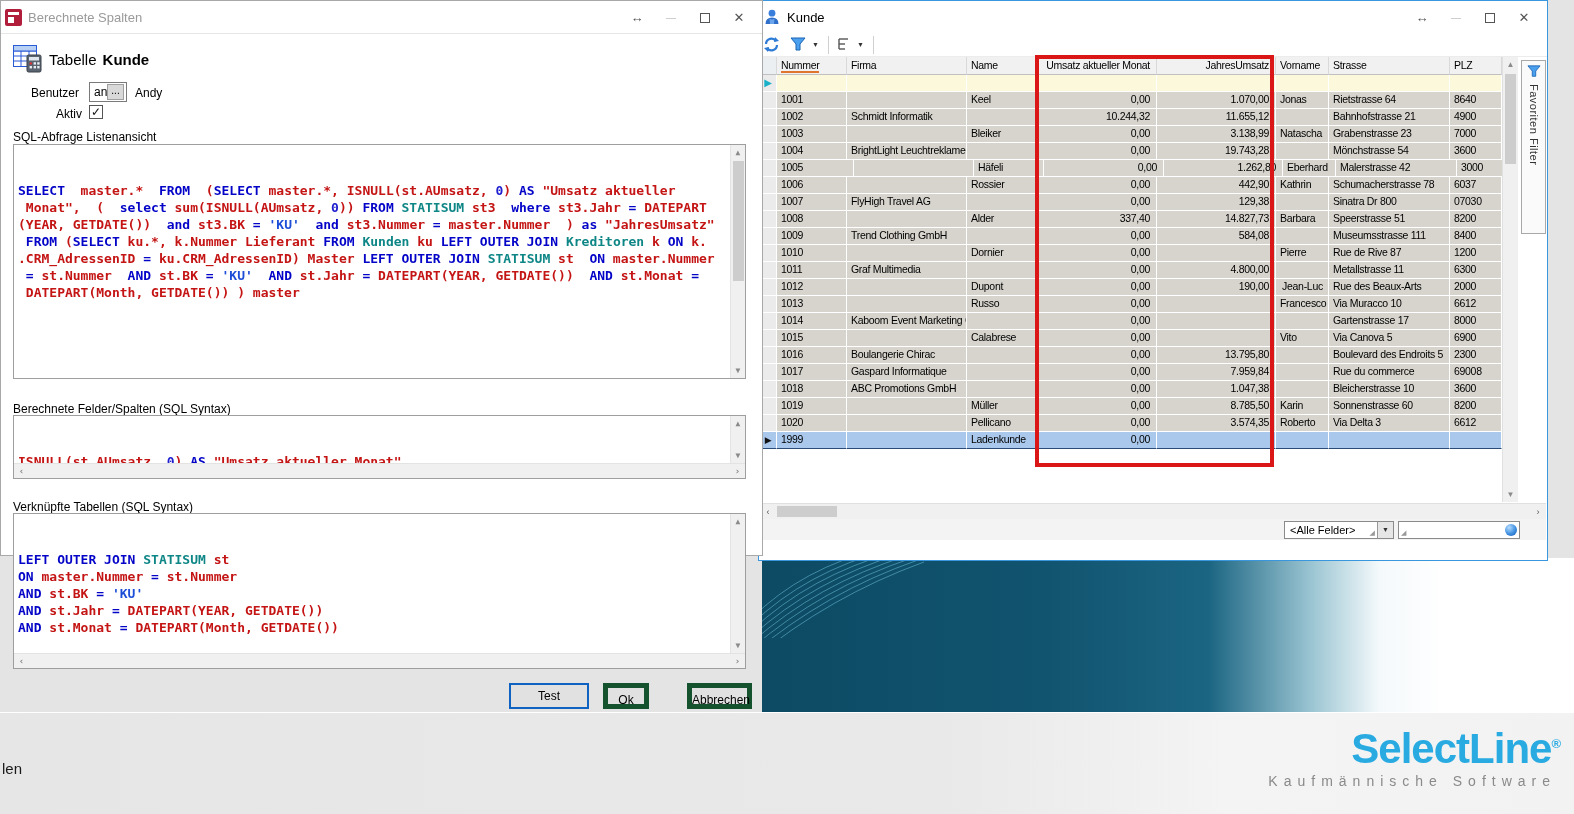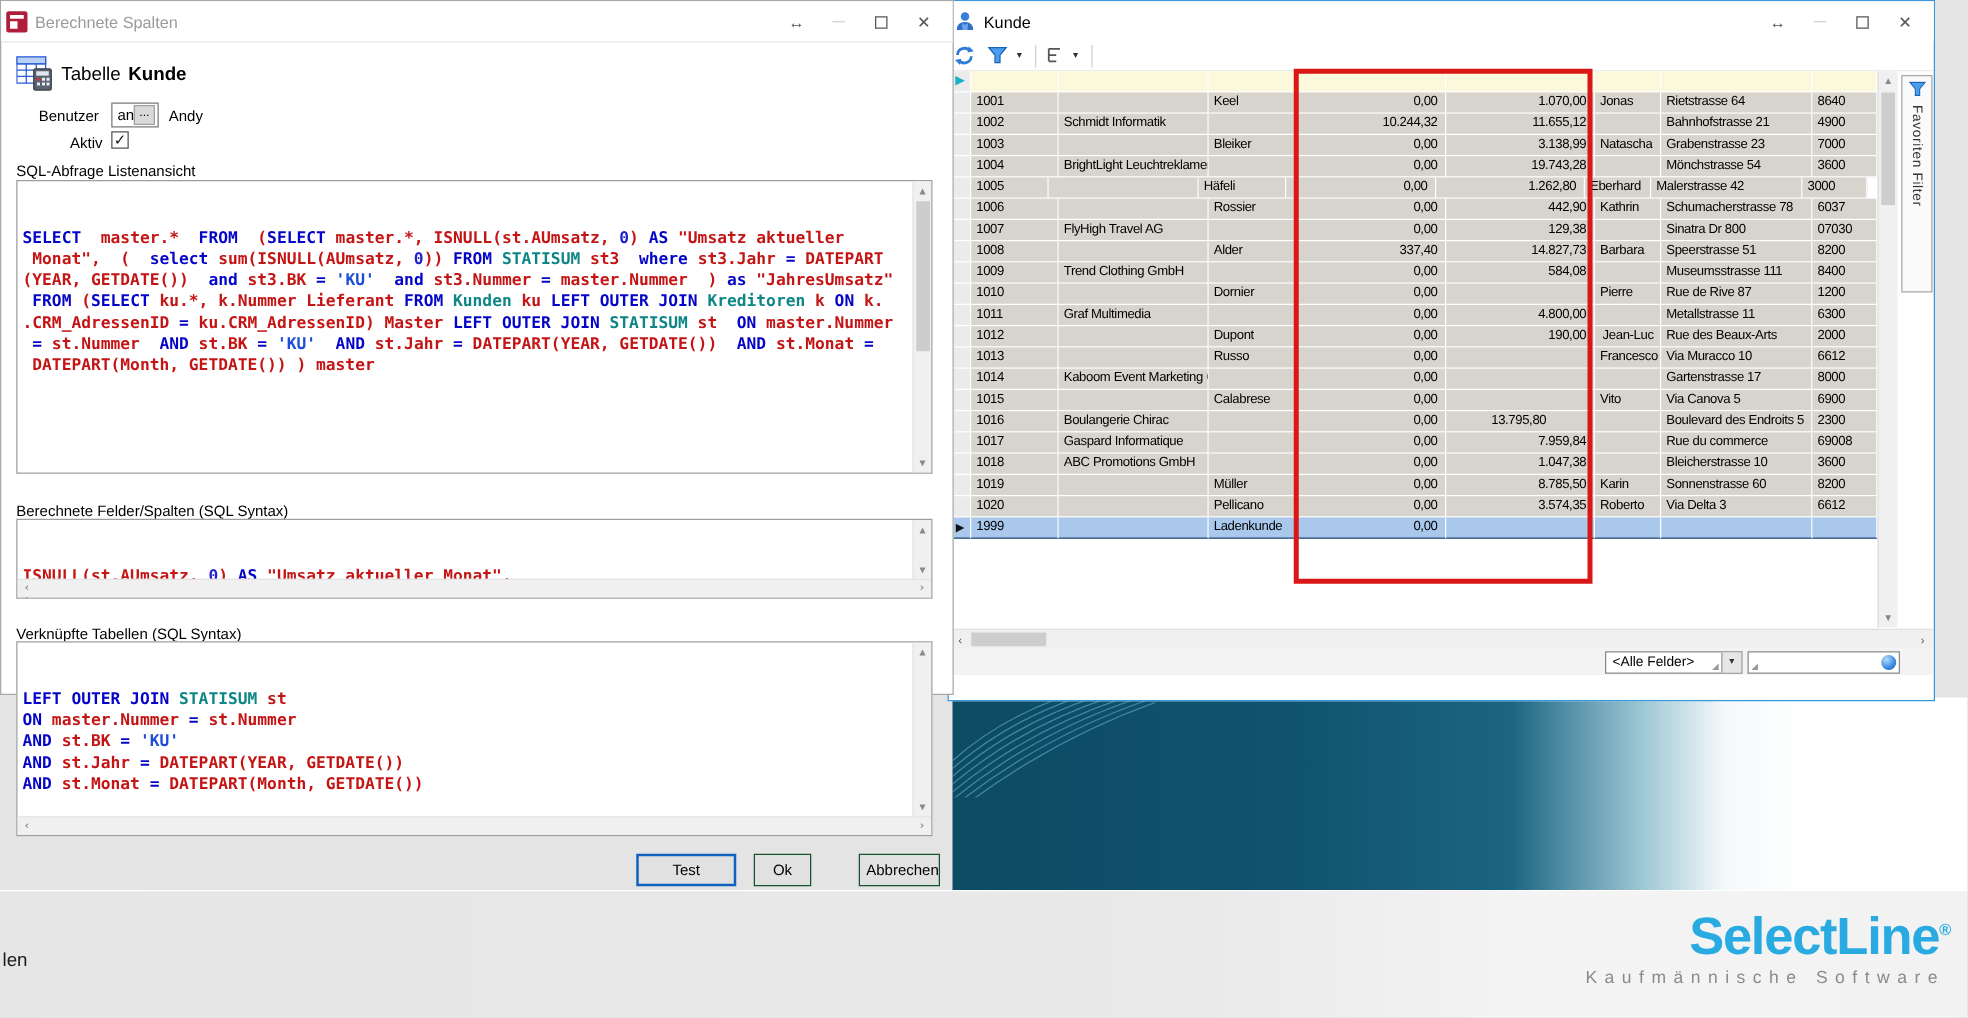--- a/index.html
+++ b/index.html
@@ -56,21 +56,21 @@
 
   
   .vsb { position:absolute; right:0; top:0; bottom:0; width:15px; background:#f0f0f0; border-left:1px solid #e3e3e3; }
   .vsb .up, .vsb .dn { position:absolute; left:0; width:100%; height:15px; color:#8a8a8a; font-size:8px; text-align:center; line-height:15px; }
   .vsb .up { top:0; } .vsb .dn { bottom:0; }
   .vsb .thumb { position:absolute; left:2px; width:11px; background:#cdcdcd; }
   .hsb { position:absolute; left:0; right:0; bottom:0; height:15px; background:#f0f0f0; border-top:1px solid #e3e3e3; }
   .hsb .lt, .hsb .rt { position:absolute; top:0; width:15px; height:100%; color:#8a8a8a; font-size:9px; text-align:center; line-height:15px; }
   .hsb .lt { left:0; } .hsb .rt { right:0; }
 
-  .btn { position:absolute; top:682px; height:26px; background:#e1e1e1; border:1px solid #14532d; font-size:12px; text-align:center; line-height:24px; }
+  .btn { position:absolute; top:682px; height:26px; background:#e1e1e1; border:5px solid #14532d; font-size:12px; text-align:center; line-height:24px; }
   .btn-test { left:508px; width:80px; border:2px solid #0f62c0; line-height:22px; }
   .btn-ok { left:602px; width:46px; }
   .btn-cancel { left:686px; width:65px;text-align:right; }
 
   
   .kwin { position:absolute; left:758px; top:0; width:790px; height:561px; background:#ffffff; border:1px solid #3a96dd; z-index:3; }
   .kwin .titlebar { height:32px; }
   .toolbar { height:24px; display:flex; align-items:center; padding-left:4px; gap:4px; border-bottom:1px solid #ececec; }
   .tool-sep { width:1px; height:18px; background:#d0d0d0; margin:0 3px; }
   .caret { font-size:7px; color:#333; padding:0 2px; }
@@ -182,20 +182,31 @@
           <path d="M3,2 L3,12"></path>
           <path d="M3,7 L9,7"></path>
           <path d="M3,12 L9,12"></path>
       </g>
     </svg>
     <span class="caret">▼</span>
     <div class="tool-sep"></div>
   </div>
 
   <div class="grid" id="grid">
+      <div class="grow hdr">
+        <div class="gcell ind" style="width: 17px;"></div>
+        <div class="gcell" style="width: 70px;"><span class="sort-underline">Nummer</span></div>
+        <div class="gcell" style="width: 120px;">Firma</div>
+        <div class="gcell" style="width: 70px;">Name</div>
+        <div class="gcell num-col" style="width: 120px;">Umsatz aktueller Monat</div>
+        <div class="gcell num-col" style="width: 119px;">JahresUmsatz</div>
+        <div class="gcell" style="width: 53px;">Vorname</div>
+        <div class="gcell" style="width: 121px;">Strasse</div>
+        <div class="gcell" style="width: 52px;">PLZ</div>
+      </div>
       <div class="grow filter">
         <div class="gcell ind" style="width: 17px;"><span class="ind-arrow-filter">▶</span></div>
         <div class="gcell" style="width: 70px;"></div>
         <div class="gcell" style="width: 120px;"></div>
         <div class="gcell" style="width: 70px;"></div>
         <div class="gcell num-col" style="width: 120px;"></div>
         <div class="gcell num-col" style="width: 119px;"></div>
         <div class="gcell" style="width: 53px;"></div>
         <div class="gcell" style="width: 121px;"></div>
         <div class="gcell" style="width: 52px;"></div>
@@ -239,21 +250,21 @@
         <div class="gcell" style="width: 120px;">BrightLight Leuchtreklamen AG</div>
         <div class="gcell" style="width: 70px;"></div>
         <div class="gcell num-col" style="width: 120px;">0,00</div>
         <div class="gcell num-col" style="width: 119px;">19.743,28</div>
         <div class="gcell" style="width: 53px;"></div>
         <div class="gcell" style="width: 121px;">Mönchstrasse 54</div>
         <div class="gcell" style="width: 52px;">3600</div>
       </div>
       <div class="grow ">
         <div class="gcell ind" style="width: 17px;"></div>
-        <div class="gcell" style="width: 62px;">1005</div>
+        <div class="gcell" style="width: 77px;">1005</div>
         <div class="gcell" style="width: 120px;"></div>
         <div class="gcell" style="width: 70px;">Häfeli</div>
         <div class="gcell num-col" style="width: 120px;">0,00</div>
         <div class="gcell num-col" style="width: 119px;">1.262,80</div>
         <div class="gcell" style="width: 53px;">Eberhard</div>
         <div class="gcell" style="width: 121px;">Malerstrasse 42</div>
         <div class="gcell" style="width: 52px;">3000</div>
       </div>
       <div class="grow ">
         <div class="gcell ind" style="width: 17px;"></div>
@@ -364,21 +375,21 @@
         <div class="gcell" style="width: 53px;">Vito</div>
         <div class="gcell" style="width: 121px;">Via Canova 5</div>
         <div class="gcell" style="width: 52px;">6900</div>
       </div>
       <div class="grow ">
         <div class="gcell ind" style="width: 17px;"></div>
         <div class="gcell" style="width: 70px;">1016</div>
         <div class="gcell" style="width: 120px;">Boulangerie Chirac</div>
         <div class="gcell" style="width: 70px;"></div>
         <div class="gcell num-col" style="width: 120px;">0,00</div>
-        <div class="gcell num-col" style="width: 119px; text-align: center;">13.795,80</div>
+        <div class="gcell num-col" style="width: 119px;">13.795,80</div>
         <div class="gcell" style="width: 53px;"></div>
         <div class="gcell" style="width: 121px;">Boulevard des Endroits 5</div>
         <div class="gcell" style="width: 52px;">2300</div>
       </div>
       <div class="grow ">
         <div class="gcell ind" style="width: 17px;"></div>
         <div class="gcell" style="width: 70px;">1017</div>
         <div class="gcell" style="width: 120px;">Gaspard Informatique</div>
         <div class="gcell" style="width: 70px;"></div>
         <div class="gcell num-col" style="width: 120px;">0,00</div>

